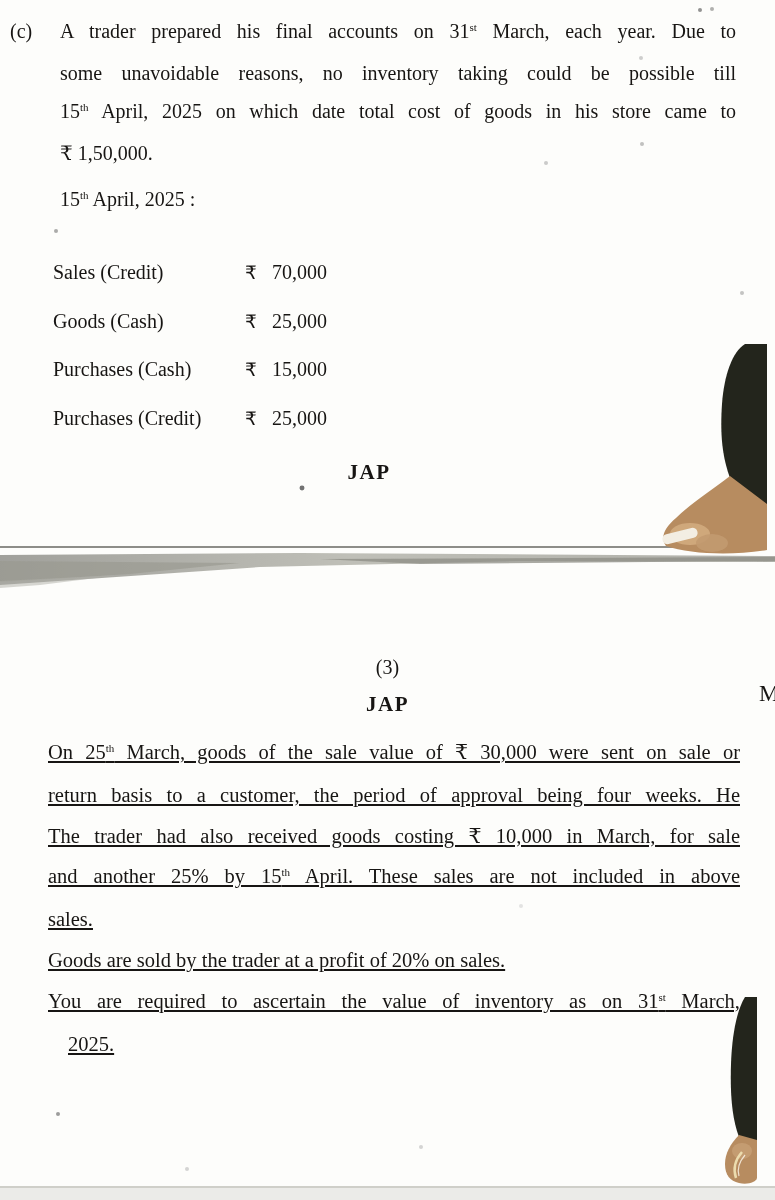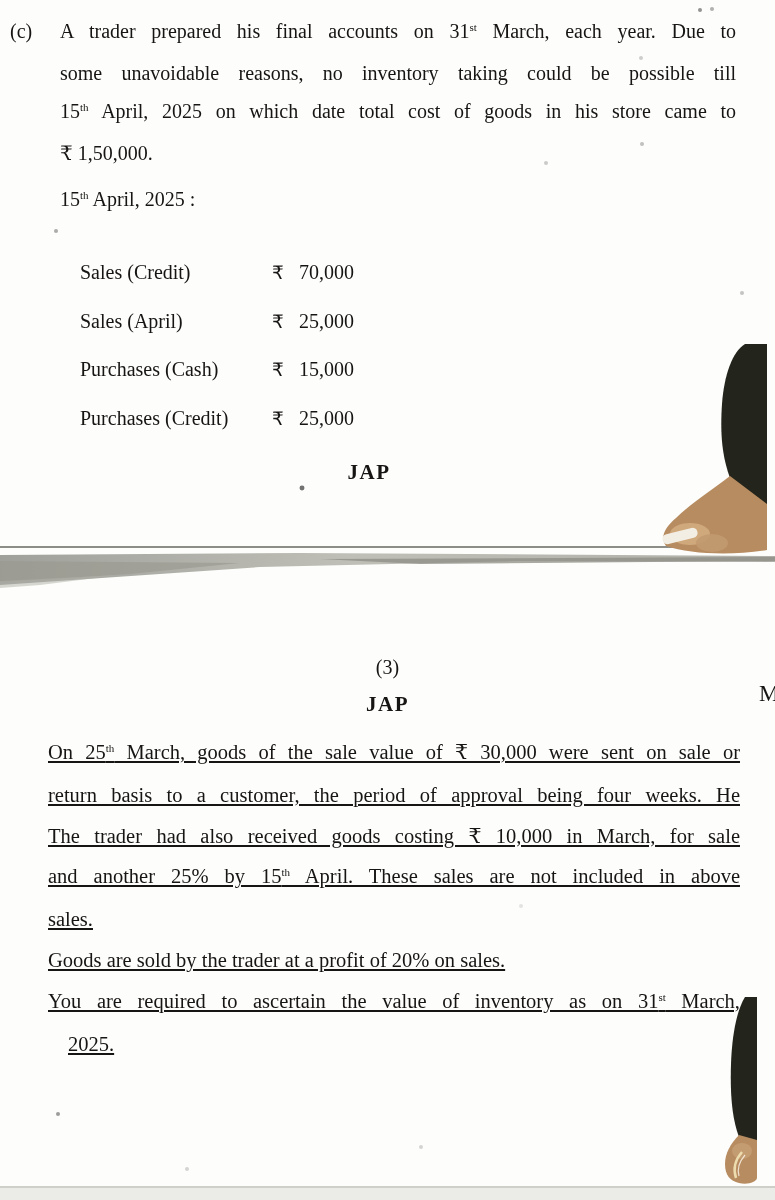--- a/index.html
+++ b/index.html
@@ -16,21 +16,21 @@
   .tline { text-align:justify; text-align-last:justify; white-space:normal; }
   .tline.tlast { text-align-last:left; }
   .top-page .tline { font-size:20px; line-height:38.5px; }
   .bottom-page .tline { font-size:20.5px; line-height:40px; }
 
   .top-page { position:absolute; inset:0 0 auto 0; height:547px; }
   .cpar { position:absolute; top:12px; left:10px; width:726px; display:flex; }
   .qlabel { flex:0 0 50px; font-size:20px; line-height:38.5px; }
   .ptext { flex:1; }
   .p2 { position:absolute; top:180px; left:60px; width:676px; }
-  .facts { position:absolute; top:261px; left:80px; width:430px; }
+  .facts { position:absolute; top:261px; left:53px; width:430px; }
   .frow { display:flex; height:48.5px; font-size:20px; }
   .fitem { width:192px; }
   .fcur { width:27px; font-family:"DejaVu Sans","Liberation Sans",sans-serif; font-size:18.5px; padding-top:1px; }
   .jap1 { position:absolute; top:460px; left:0; width:738px; text-align:center;
           font-weight:700; font-size:21px; letter-spacing:1.5px; }
 
   .divider { position:absolute; top:546px; left:0; width:724px; height:2px; background:var(--divider,#8d8d88); }
   .band { position:absolute; top:551px; left:0; filter:blur(.6px); }
 
   .bottom-page { position:absolute; top:595px; left:0; width:775px; height:591px; }
@@ -83,21 +83,21 @@
       <div class="tline tlast">15<sup>th</sup> April, 2025 :</div>
     </div>
 
   <div class="facts">
     <div class="frow">
       <span class="fitem">Sales (Credit)</span>
       <span class="fcur rupee">₹</span>
       <span class="famt">70,000</span>
     </div>
     <div class="frow">
-      <span class="fitem">Sales (April)</span>
+      <span class="fitem">Goods (Cash)</span>
       <span class="fcur rupee">₹</span>
       <span class="famt">25,000</span>
     </div>
     <div class="frow">
       <span class="fitem">Purchases (Cash)</span>
       <span class="fcur rupee">₹</span>
       <span class="famt">15,000</span>
     </div>
     <div class="frow">
       <span class="fitem">Purchases (Credit)</span>

